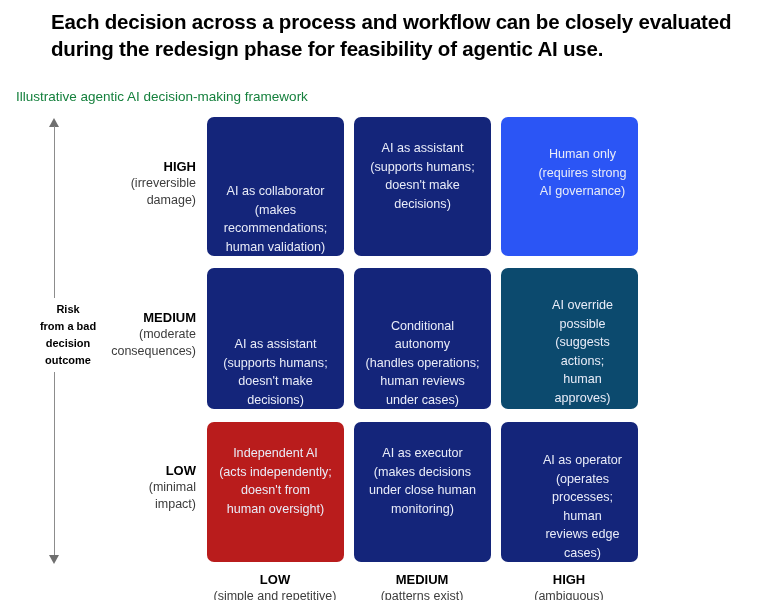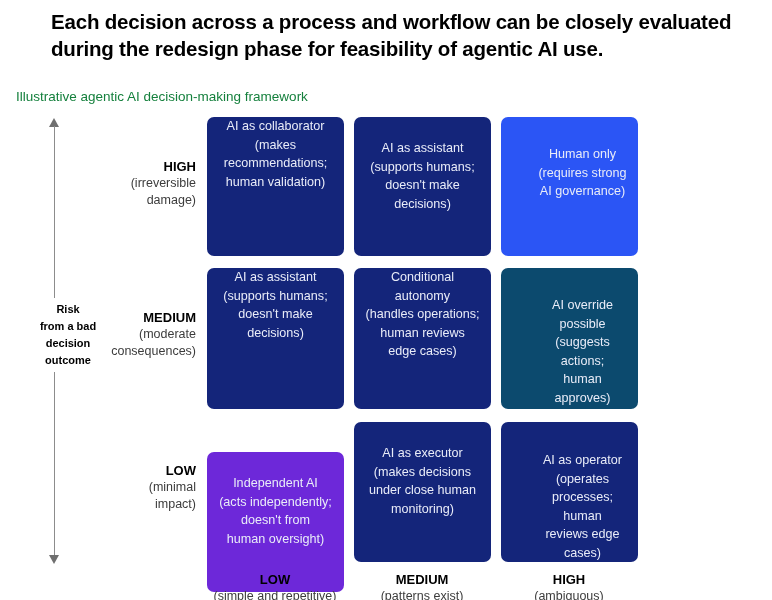--- a/index.html
+++ b/index.html
@@ -148,21 +148,21 @@
   
   .col-0 { left: 0px;   width: 137px; }
   .col-1 { left: 147px; width: 137px; }
   .col-2 { left: 294px; width: 137px; padding-left: 36px; }
   
   .row-0 { top: 0px;   height: 139px; }
   .row-1 { top: 151px; height: 141px; }
   .row-2 { top: 305px; height: 140px; }
 
   
-  .cell.align-mid   { align-items: flex-start; }
+  .cell.align-mid   { align-items: flex-end; }
   .cell.align-upper { align-items: flex-start; padding-top: 28px; }
   .cell.align-upper2{ align-items: flex-start; padding-top: 22px; }
 
   .navy   { background: #14257A; }
   .bright { background: #2B55F5; }
 
   
   .col-label {
     position: absolute;
     top: 571px;
@@ -256,32 +256,32 @@
           <div>doesn't make</div>
           <div>decisions)</div>
         </span>
     </div>
     <div class="cell navy row-1 col-1 align-mid" style="background: rgb(20, 37, 122);">
       <span class="cell-text">
           <div>Conditional</div>
           <div>autonomy</div>
           <div>(handles operations;</div>
           <div>human reviews</div>
-          <div>edge cases)</div>
+          <div>under cases)</div>
         </span>
     </div>
     <div class="cell navy row-1 col-2 align-upper" style="background: #0c4a6e;">
       <span class="cell-text">
           <div>AI override possible</div>
           <div>(suggests actions;</div>
           <div>human approves)</div>
         </span>
     </div>
 
-    <div class="cell navy row-2 col-0 align-upper2" style="background: #6d28d9; margin-top: 30px;">
+    <div class="cell navy row-2 col-0 align-upper2" style="background: #b91c1c;">
       <span class="cell-text">
           <div>Independent AI</div>
           <div>(acts independently;</div>
           <div>doesn't from</div>
           <div>human oversight)</div>
         </span>
     </div>
     <div class="cell navy row-2 col-1 align-upper2" style="background: rgb(20, 37, 122);">
       <span class="cell-text">
           <div>AI as executor</div>

